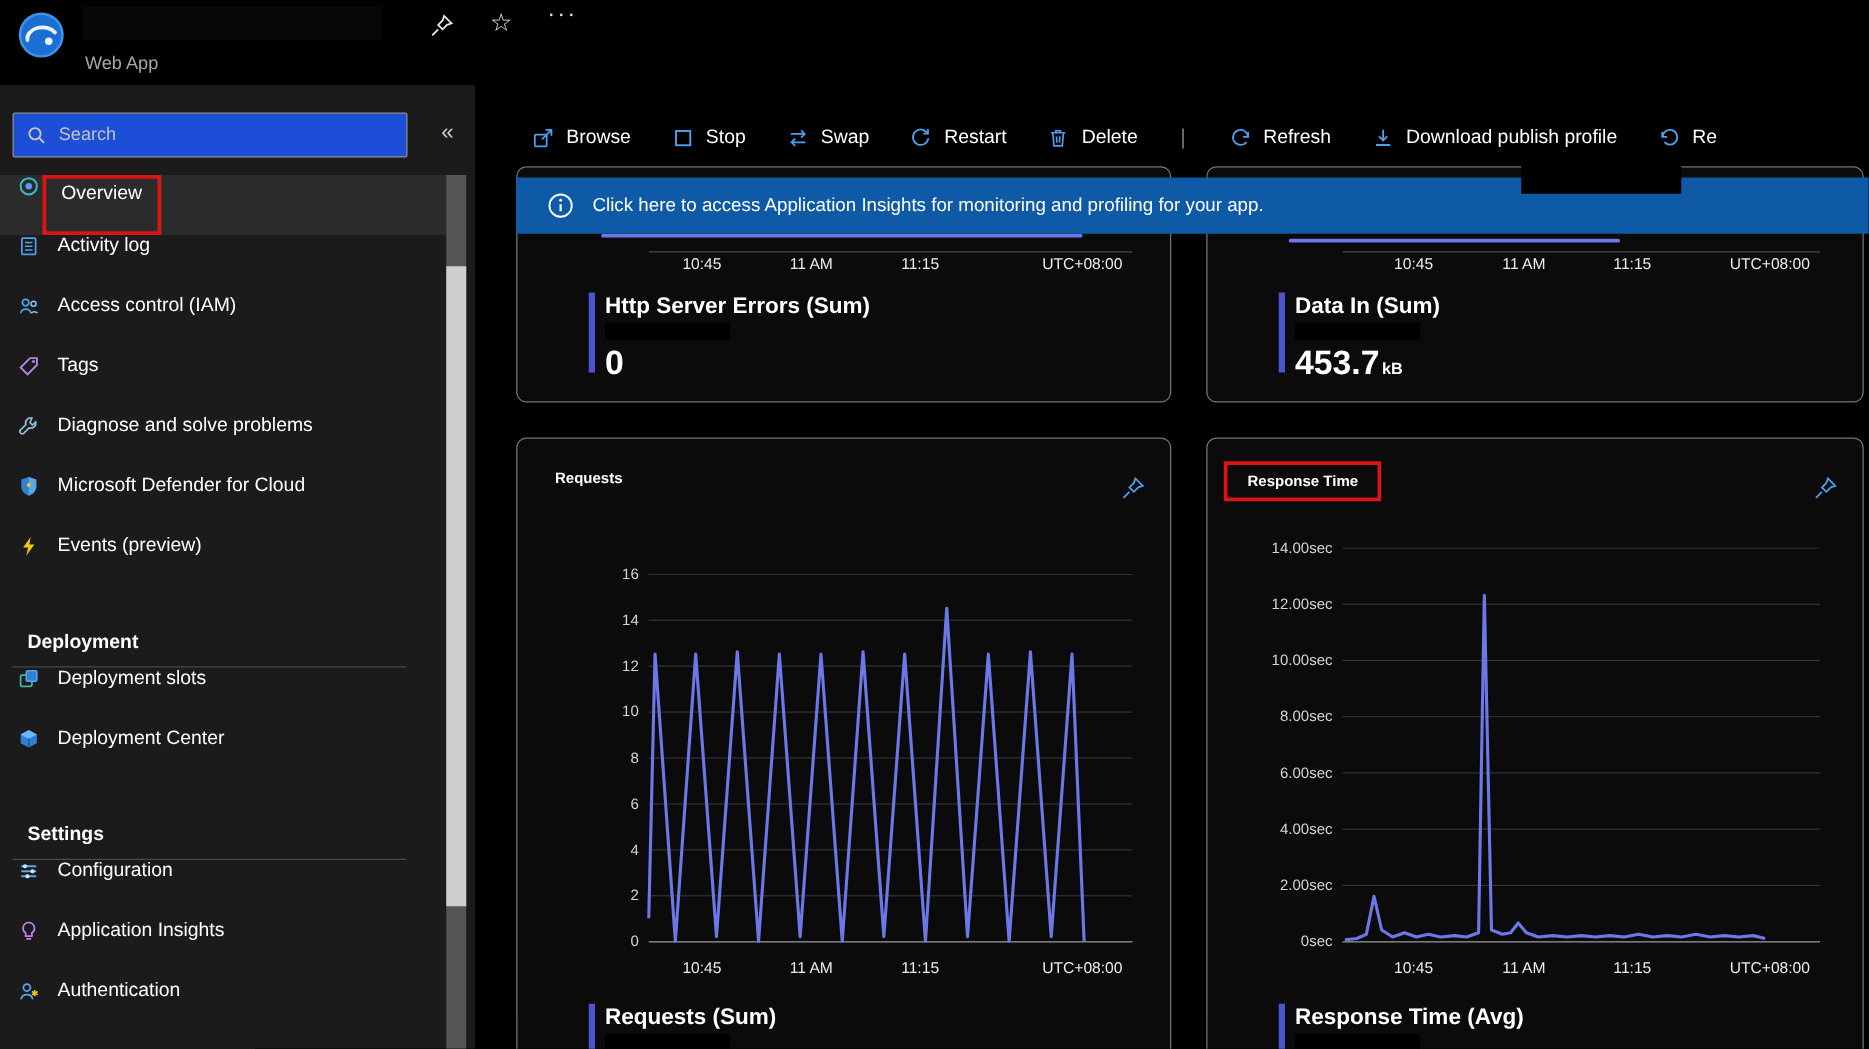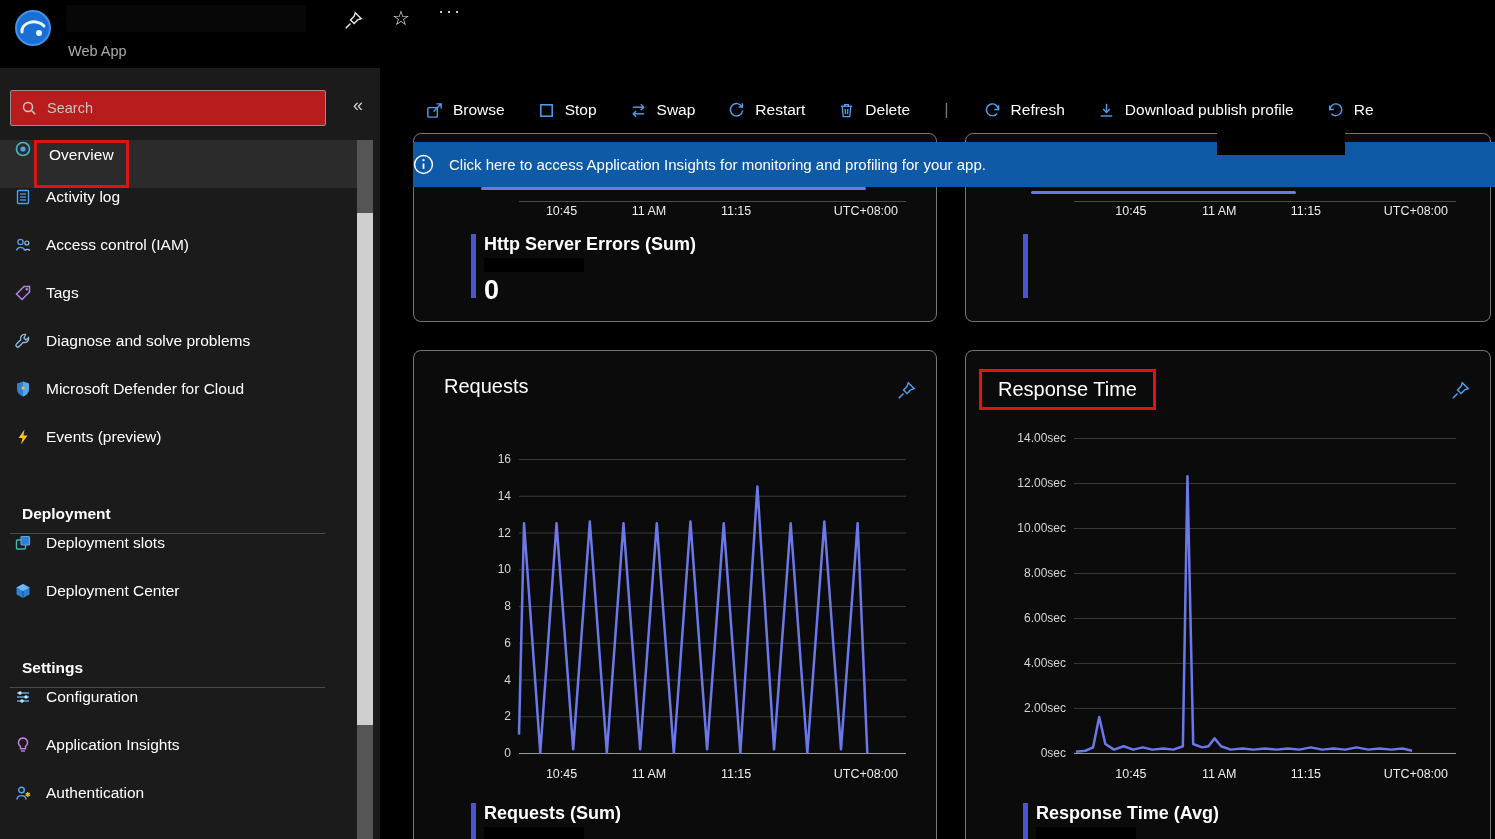--- a/index.html
+++ b/index.html
@@ -13,21 +13,21 @@
   .header{position:absolute;left:0;top:0;width:100%;height:68px;background:#000;z-index:5}
   .app-icon{position:absolute;left:12px;top:7px;width:42px;height:42px}
   .title-redact{position:absolute;left:66px;top:5px;width:240px;height:27px;background:#070707}
   .subtitle{position:absolute;left:68px;top:43px;font-size:14.5px;color:#a8a8a8}
   .hpin{position:absolute;left:344px;top:11px;width:19px;height:19px;color:#e8e8e8}
   .hstar{position:absolute;left:392px;top:6px;font-size:20px;color:#e8e8e8}
   .hmore{position:absolute;left:438px;top:1px;font-size:18px;color:#e8e8e8;letter-spacing:2px}
   
   .sidebar{position:absolute;left:0;top:68px;width:380px;height:771px;background:#1b1b1b}
   .search-row{position:absolute;left:10px;top:22px;width:316px;height:36px;border:1px solid #8f8f8f;
-    border-radius:2px;display:flex;align-items:center;gap:8px;padding:0 10px;box-sizing:border-box;background:#b91c1c}
+    border-radius:2px;display:flex;align-items:center;gap:8px;padding:0 10px;box-sizing:border-box;background:#1d4ed8}
   .search-icon{width:16px;height:16px;color:#c8c8c8;flex:none;display:flex}
   .search-input{background:transparent;border:none;outline:none;color:#ddd;font-size:14.5px;width:100%;font-family:inherit}
   .search-input::placeholder{color:#c4c4c4}
   .collapse{position:absolute;right:17px;top:27px;font-size:18px;color:#d0d0d0;cursor:pointer}
   .nav{position:absolute;left:0;top:72px;width:357px}
   .nav-item{height:48px;display:flex;gap:14px;padding-left:14px;font-size:15.5px;cursor:pointer}
   .nav-item.selected{background:#2b2b2b}
   .nav-icon{width:18px;height:18px;flex:none;display:flex}
   .nav-label{white-space:nowrap}
   .ann-label{border:3px solid var(--annotation);padding:3px 12px;margin-left:-12px}
@@ -35,30 +35,30 @@
     border-bottom:1px solid #4a4a4a;margin:0 32px 0 10px;box-sizing:border-box}
   .sb-track{position:absolute;left:357px;top:72px;width:16px;height:699px;background:#555}
   .sb-thumb{position:absolute;left:0;top:73px;width:16px;height:512px;background:#cfcfcf}
   
   .toolbar{position:absolute;left:425px;top:90px;height:40px;display:flex;align-items:center;gap:32px;white-space:nowrap;z-index:4}
   .tb-item{display:flex;align-items:center;gap:9px;font-size:15.5px;cursor:pointer}
   .tb-icon{width:19px;height:19px;color:var(--accent);display:flex;flex:none}
   .tb-div{color:#777;font-size:17px;margin:0 2px}
   
   .banner{position:absolute;left:413px;top:142px;width:1082px;height:45px;background:var(--banner);z-index:10;
-    display:flex;align-items:center;gap:15px;box-sizing:border-box;font-size:15px;cursor:pointer}
+    display:flex;align-items:center;gap:15px;padding-left:25px;box-sizing:border-box;font-size:15px;cursor:pointer}
   .info-icon{width:21px;height:21px;flex:none;display:flex}
   .top-redact{position:absolute;left:1217px;top:128px;width:128px;height:27px;background:#000;z-index:20}
   
   .card{position:absolute;background:#0b0b0b;border:1px solid #757575;border-radius:8px;box-sizing:border-box;z-index:1}
   .card-top-left{left:413px;top:133px;width:524px;height:189px}
   .card-top-right{left:965px;top:133px;width:526px;height:189px}
   .card-requests{left:413px;top:350px;width:524px;height:520px}
   .card-response{left:965px;top:350px;width:526px;height:520px}
-  .card-title{font-size:20px;font-weight:normal}
+  .card-title{font-size:12px;font-weight:bold}
   .t-req{position:absolute;left:30px;top:24px}
   .title-annotation{position:absolute;left:13px;top:18px;border:3px solid var(--annotation);padding:6px 16px}
   .pin{position:absolute;right:20px;top:30px;width:19px;height:19px;color:var(--accent);cursor:pointer}
   .plot{position:absolute;border-bottom:1px solid #9a9a9a}
   .plot svg{position:absolute;left:0;top:0;width:100%;height:100%;overflow:visible}
   .plot-req{left:105px;top:108px;width:387px;height:294px}
   .plot-res{left:108px;top:87px;width:382px;height:315px}
   .yticks{position:absolute;font-size:12px;color:#d6d6d6}
   .yt-req{left:0;top:108px;width:97px;height:294px}
   .yt-res{left:0;top:87px;width:100px;height:315px}
@@ -382,20 +382,25 @@
   <div class="flatline fl-right"></div>
   <div class="axisline al-right"></div>
   <div class="xlabels xl-topright">
     <span class="xsuffix">UTC+08:00</span>
   <span class="xlabel" style="left: 14.9%;">10:45</span>
       <span class="xlabel" style="left: 38%;">11 AM</span>
       <span class="xlabel" style="left: 60.7%;">11:15</span>
     </div>
   <div class="legend legend-top">
     <span class="legend-bar"></span>
+    <div>
+      <span class="legend-label">Data In (Sum)</span>
+      <span class="redact legend-redact"></span>
+      <div class="big-value"><span>453.7</span><span class="unit">kB</span></div>
+    </div>
   </div>
 </div>
 
 <div class="card card-requests">
   <div class="card-title t-req">Requests</div>
   <span class="pin">
     <svg viewBox="0 0 16 16">
         <path d="M9.5 1.5 L14.5 6.5 L11.5 7.5 L8.5 10.5 L5.5 7.5 L8.5 4.5 Z" fill="none" stroke="currentColor" stroke-width="1.2"></path>
         <line x1="5.5" y1="10.5" x2="1.5" y2="14.5" stroke="currentColor" stroke-width="1.2"></line>
       </svg>

